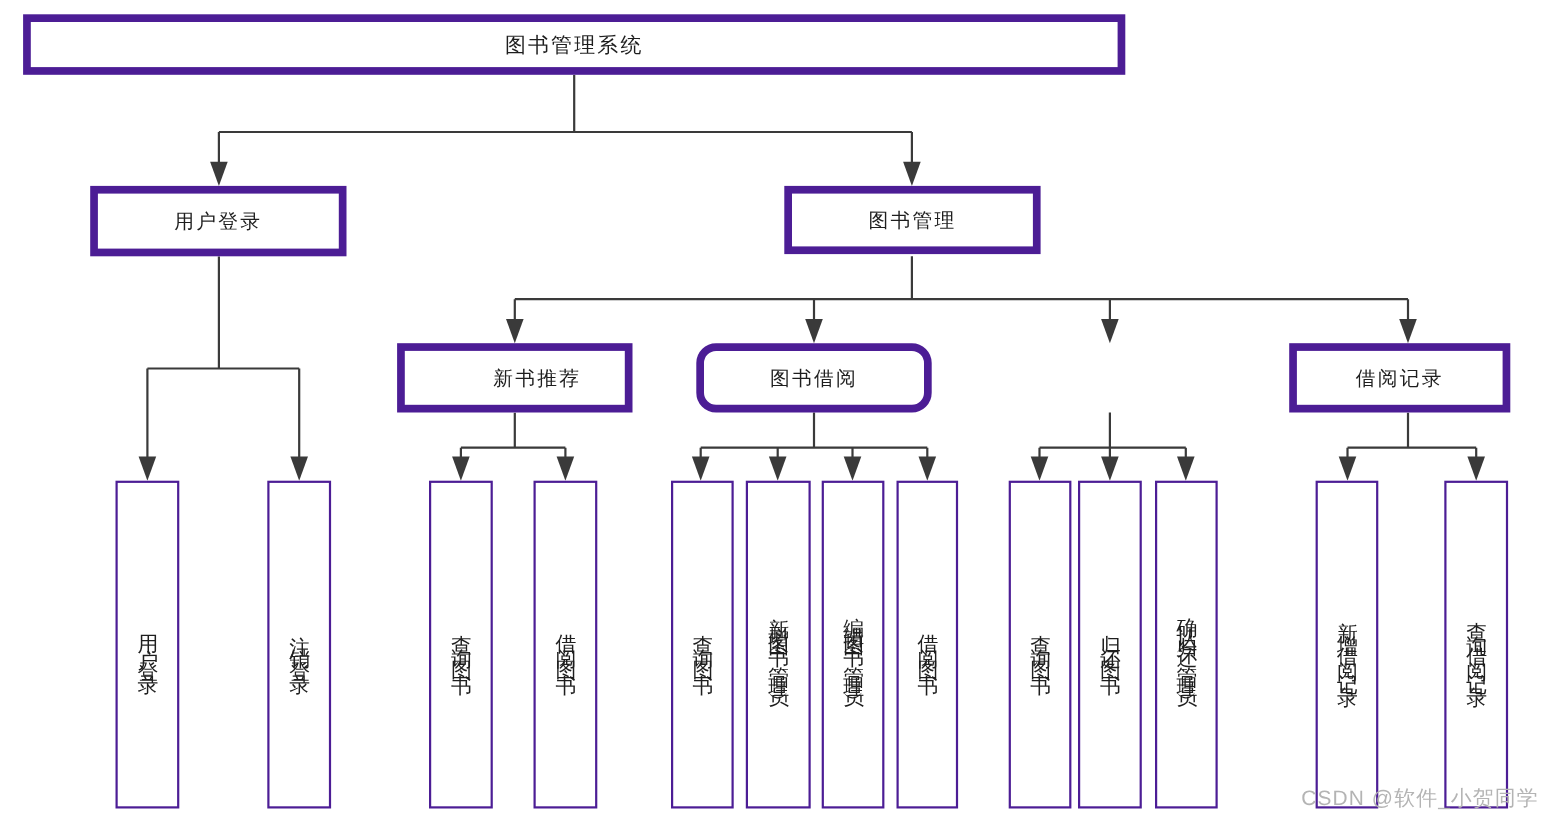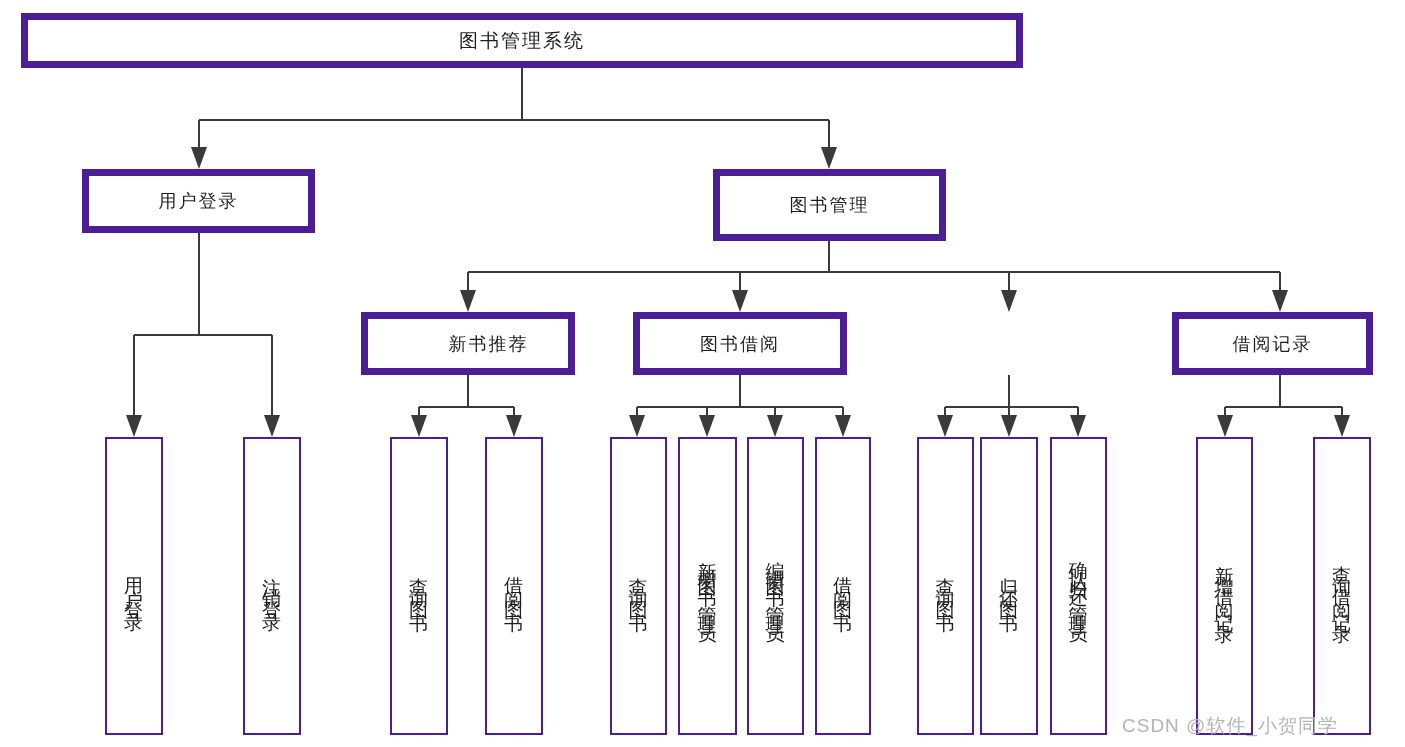--- a/index.html
+++ b/index.html
@@ -40,21 +40,21 @@
     writing-mode: vertical-rl;
     text-orientation: mixed;
     font-size: 19px;
     letter-spacing: 12px;
     line-height: 1;
     white-space: normal;
   }
   .leaf .lbl.long { letter-spacing: 9px; }
   #watermark {
     position: absolute;
-    left: 1122px;
+    left: 1183px;
     top: 713px;
     font-size: 19px;
     color: #b4b4b4;
     letter-spacing: 1px;
     white-space: nowrap;
   }
 </style>
 </head>
 <body>
 
@@ -99,28 +99,28 @@
     </g>
   </svg>
 
   <div class="node root" style="left:21px; top:13px; width:1002px; height:55px;">
     <span class="lbl">图书管理系统</span>
   </div>
 
   <div class="node" style="left:82px; top:169px; width:233px; height:64px;">
     <span class="lbl">用户登录</span>
   </div>
-  <div class="node" style="left:713px; top:169px; width:233px; height:72px;">
+  <div class="node" style="left:713px; top:169px; width:233px; height:62px;">
     <span class="lbl">图书管理</span>
   </div>
 
   <div class="node" style="left:361px; top:312px; width:214px; height:63px;padding-left:41px;">
     <span class="lbl">新书推荐</span>
   </div>
-  <div class="node" style="left:633px; top:312px; width:214px; height:63px;">
+  <div class="node" style="left:633px; top:312px; width:214px; height:63px;border-radius:18px;">
     <span class="lbl">图书借阅</span>
   </div>
   <div class="node" style="left:1172px; top:312px; width:201px; height:63px;">
     <span class="lbl">借阅记录</span>
   </div>
 
   <div class="node leaf" style="left:105px; top:437px; width:58px; height:298px;">
     <span class="lbl">用户登录</span>
   </div>
   <div class="node leaf" style="left:243px; top:437px; width:58px; height:298px;">

